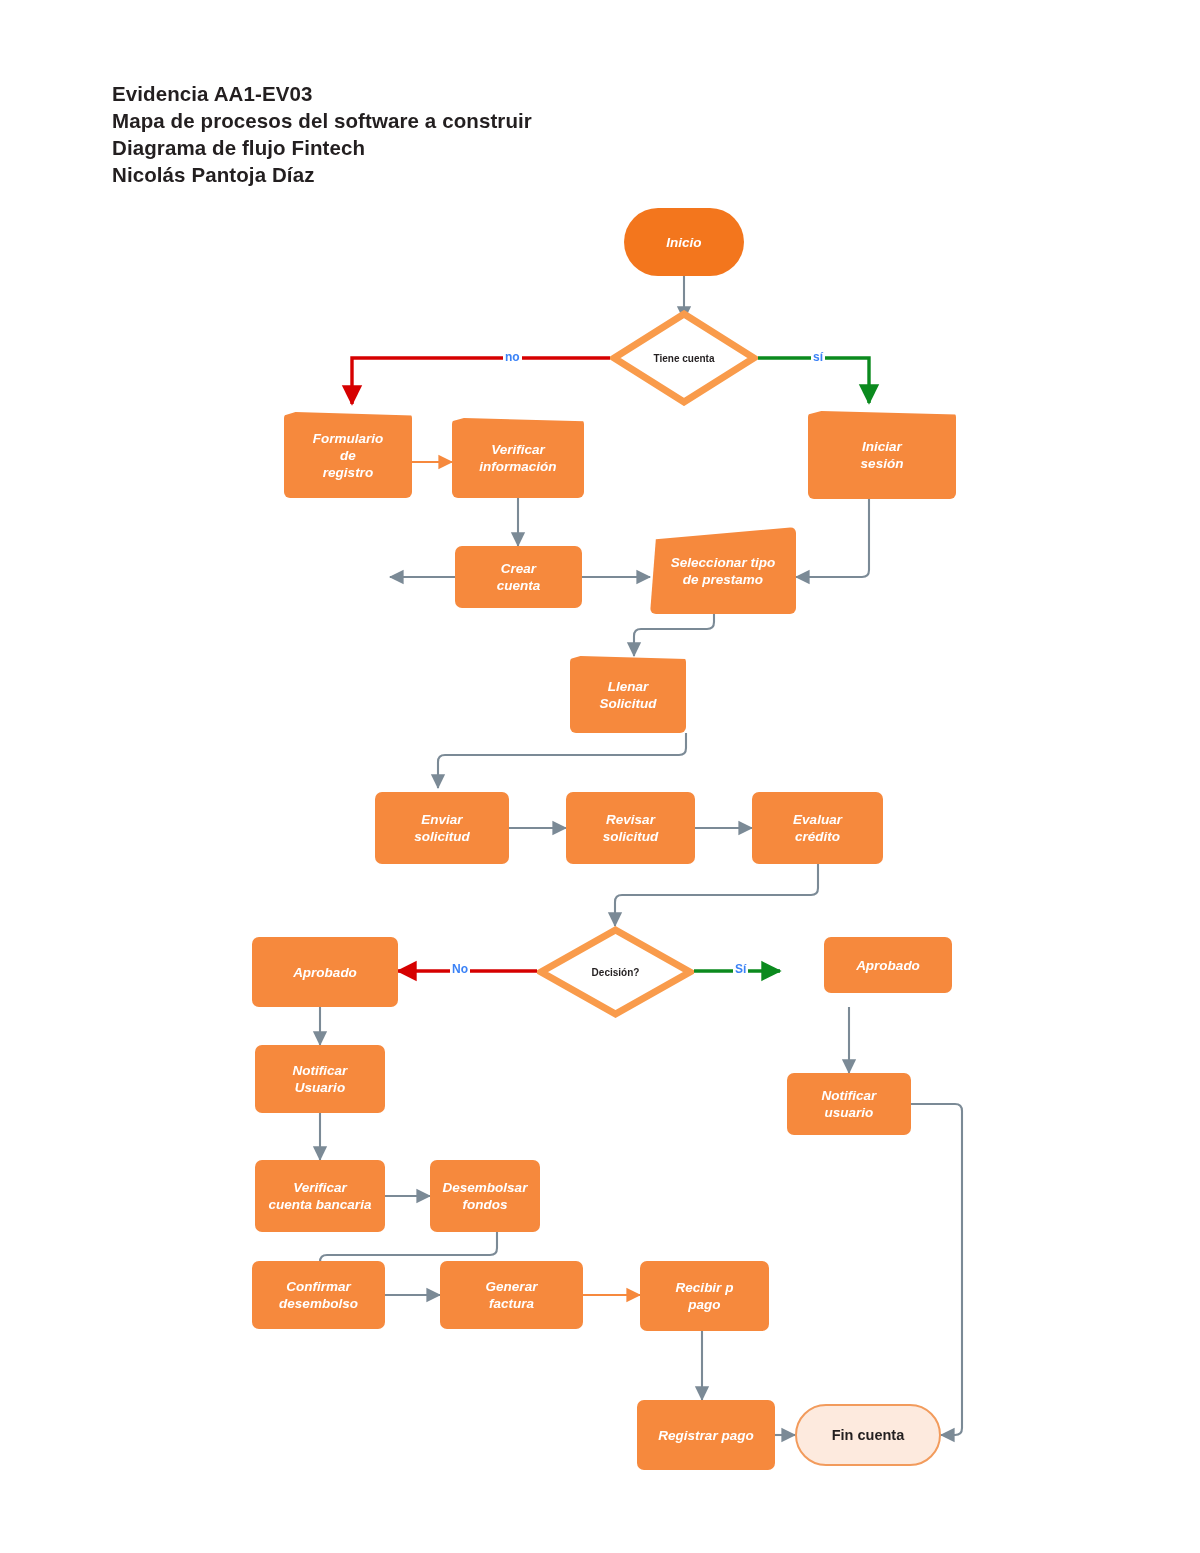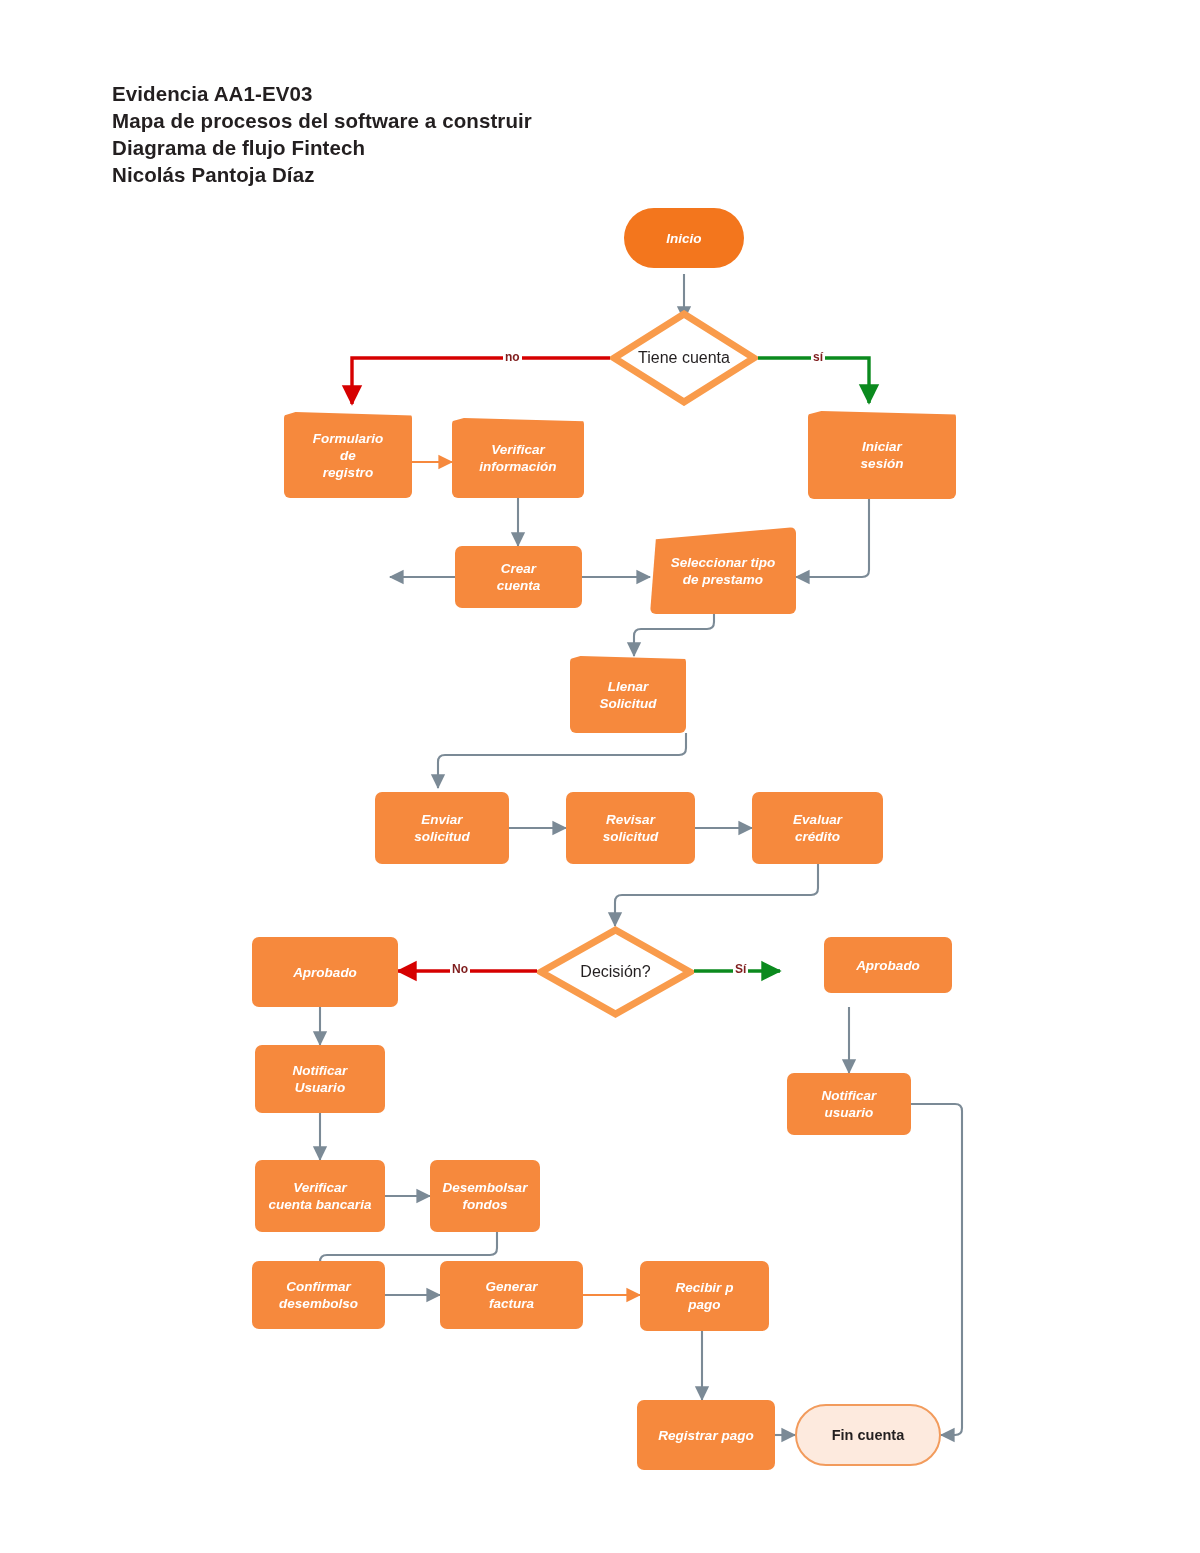--- a/index.html
+++ b/index.html
@@ -86,22 +86,22 @@
     width: 100%; height: 100%;
   }
   .diamond .dlabel {
     position: absolute;
     left: 0; top: 0;
     width: 100%; height: 100%;
     display: flex;
     align-items: center;
     justify-content: center;
     color: #231f20;
-    font-size: 16px;
-    font-weight: normal;
+    font-size: 10px;
+    font-weight: bold;
     font-style: normal;
     text-align: right;
   }
   
   .shape-input {
     clip-path: polygon(9% 0%, 100% 4%, 100% 100%, 0% 100%, 0% 4%);
     border-radius: 6px;
   }
   
   .shape-trap {
@@ -110,21 +110,21 @@
   }
   
   .shape-db {
     border-radius: 50px / 14px;
   }
   
   .edge-label {
     position: absolute;
     font-size: 12px;
     font-weight: bold;
-    color: #7f1d1d;
+    color: #3b82f6;
     background: #ffffff;
     padding: 0 2px;
     z-index: 4;
     white-space: nowrap;
   }
 </style>
 </head>
 <body>
 
 <div id="page">
@@ -206,21 +206,21 @@
       <path d="M537,971 L398,971" marker-end="url(#ah-red)"></path>
     </g>
 
     <g fill="none" stroke="#0b8a1e" stroke-width="3.4">
       <path d="M758,358 L869,358 L869,403" marker-end="url(#ah-green)"></path>
 
       <path d="M694,971 L780,971" marker-end="url(#ah-green)"></path>
     </g>
   </svg>
 
-  <div class="node term-start" style="left:624px; top:208px; width:120px; height:60px;">
+  <div class="node term-start" style="left:624px; top:208px; width:120px; height:68px;">
     <span>Inicio</span>
   </div>
 
   <div class="diamond" style="left:610px; top:310px; width:148px; height:96px;">
     <svg class="dshape" viewBox="0 0 148 96" preserveAspectRatio="none">
       <polygon points="74,4 144,48 74,92 4,48" fill="#ffffff" stroke="#f99b4b" stroke-width="7"></polygon>
     </svg>
     <div class="dlabel">Tiene cuenta</div>
   </div>
 

